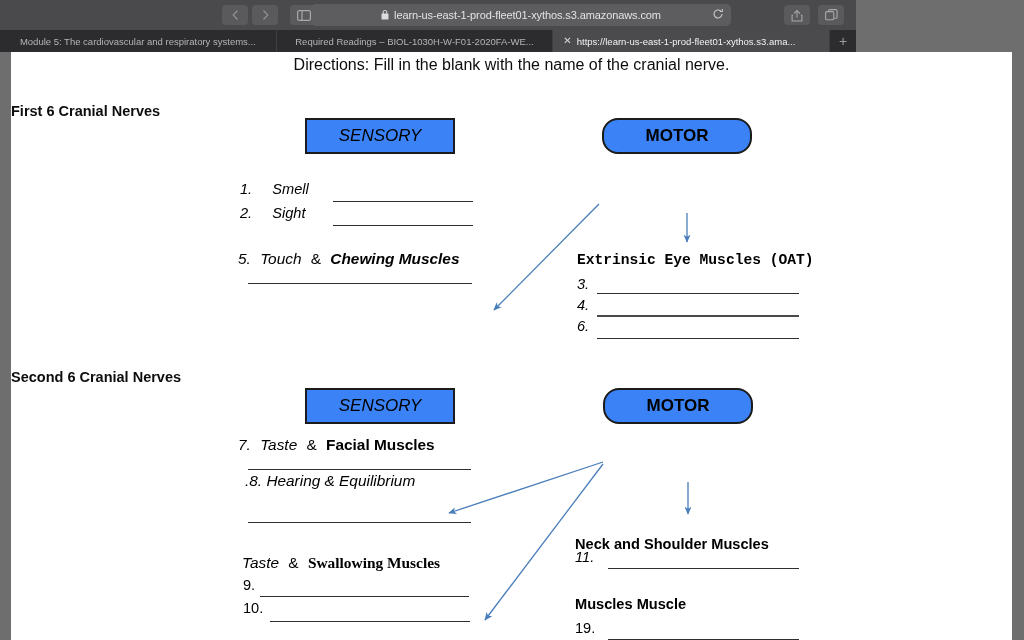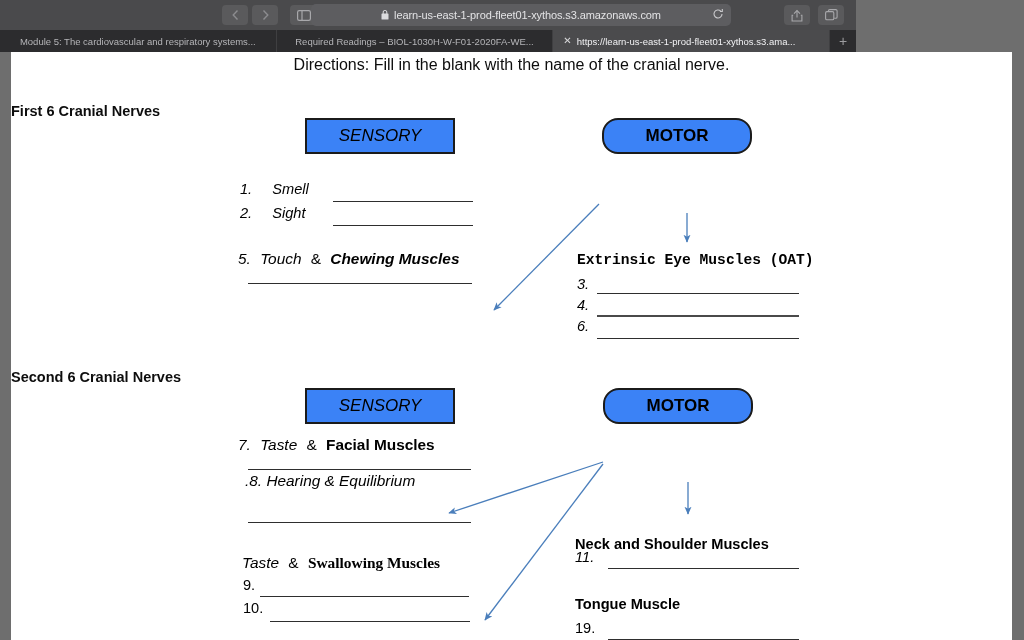--- a/index.html
+++ b/index.html
@@ -334,19 +334,19 @@
       <div class="item" style="left:232px; top:525px;">9.</div>
       <div class="blank-line" style="left:249px; top:544px; width:209px;"></div>
 
       <div class="item" style="left:232px; top:548px;">10.</div>
       <div class="blank-line" style="left:259px; top:569px; width:200px;"></div>
 
       <div class="heading-b" style="left:564px; top:473px;margin-top:11px;">Neck and Shoulder Muscles</div>
       <div class="item num-i" style="left:564px; top:497px;">11.</div>
       <div class="blank-line" style="left:597px; top:516px; width:191px;"></div>
 
-      <div class="heading-b" style="left:564px; top:544px;">Tongue Muscle</div>
+      <div class="heading-b" style="left:564px; top:544px;">Muscles Muscle</div>
       <div class="item" style="left:564px; top:568px;">19.</div>
       <div class="blank-line" style="left:597px; top:587px; width:191px;"></div>
 
     </div>
   </div>
 </div>
 
 </body></html>

